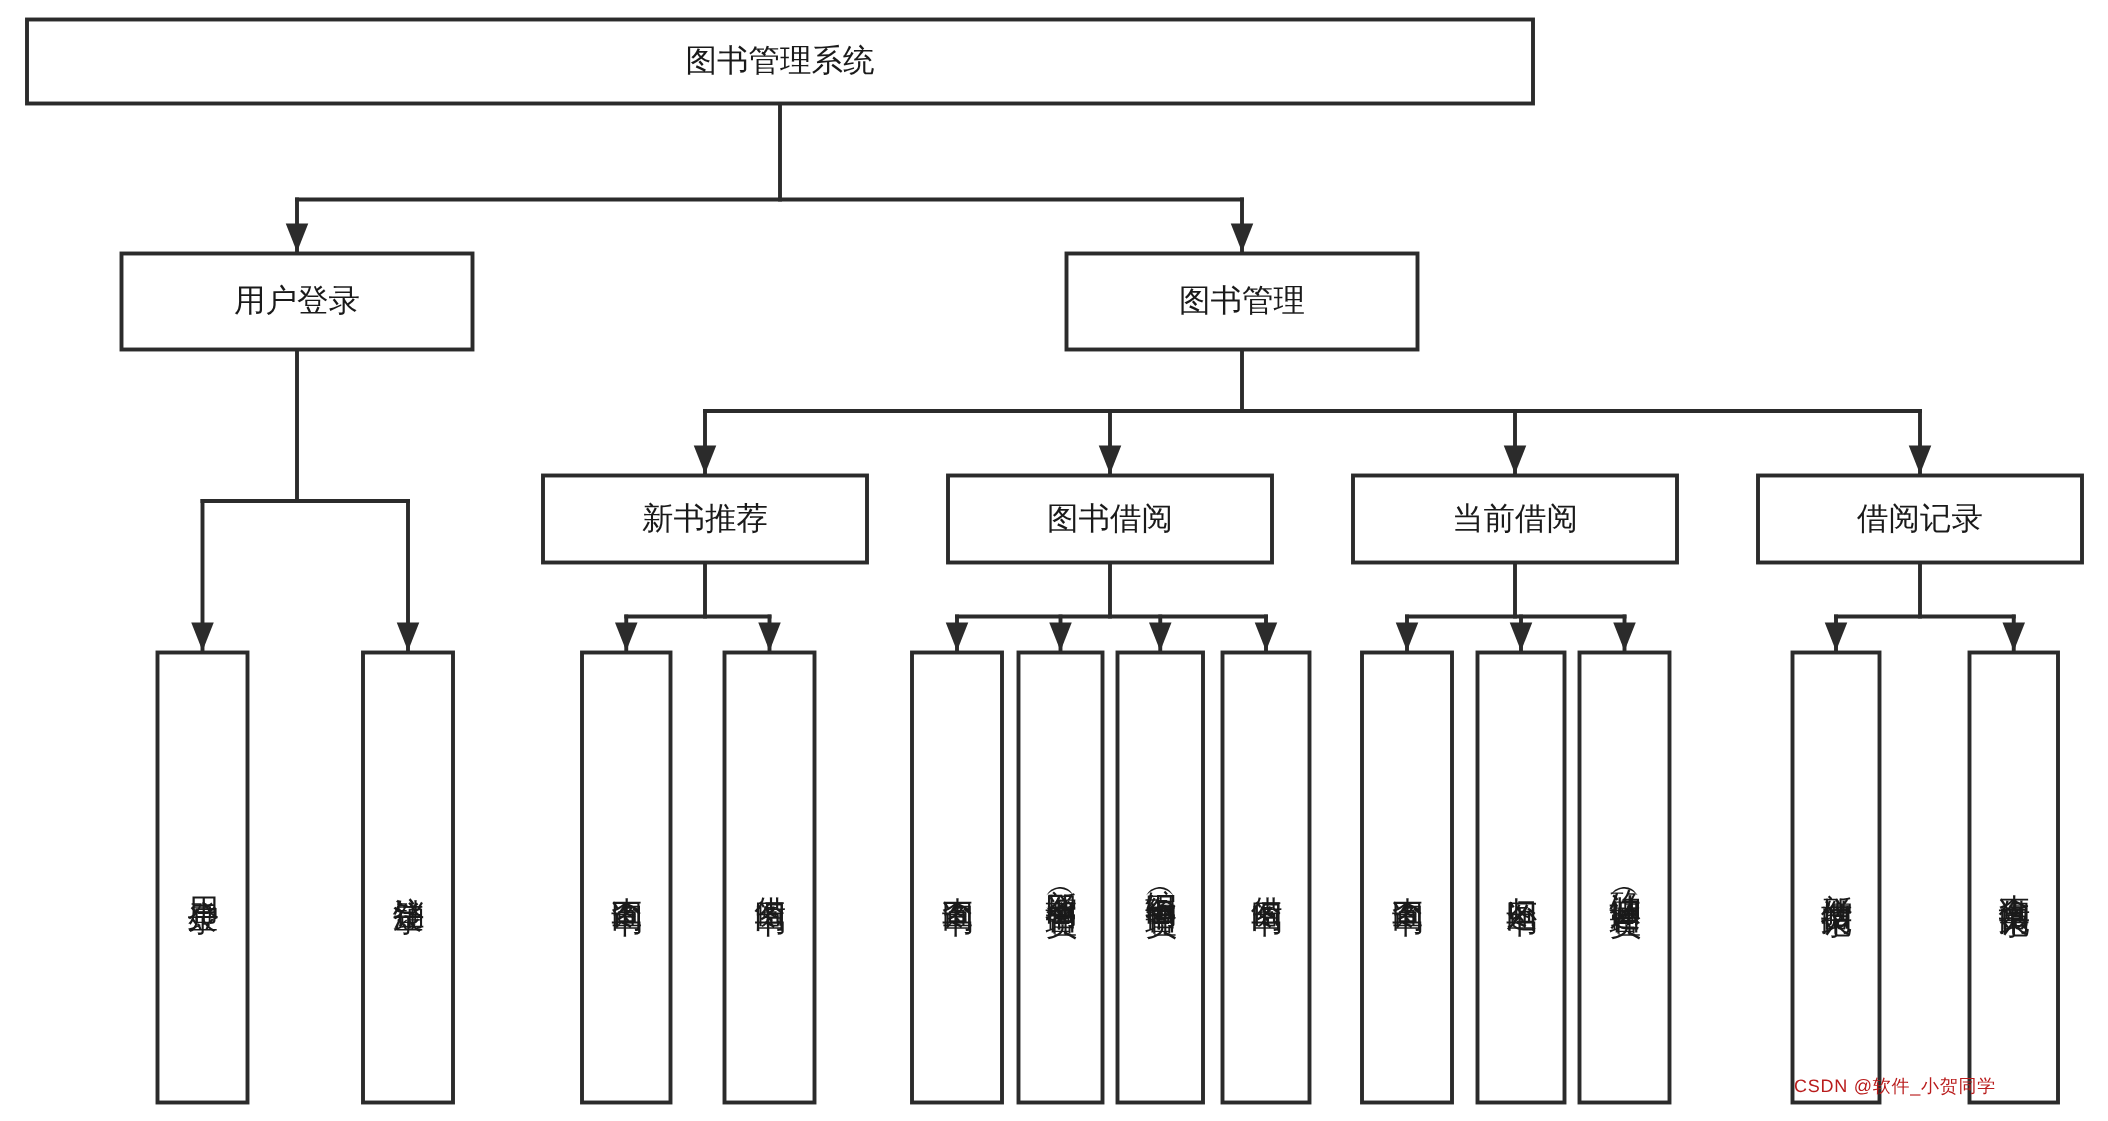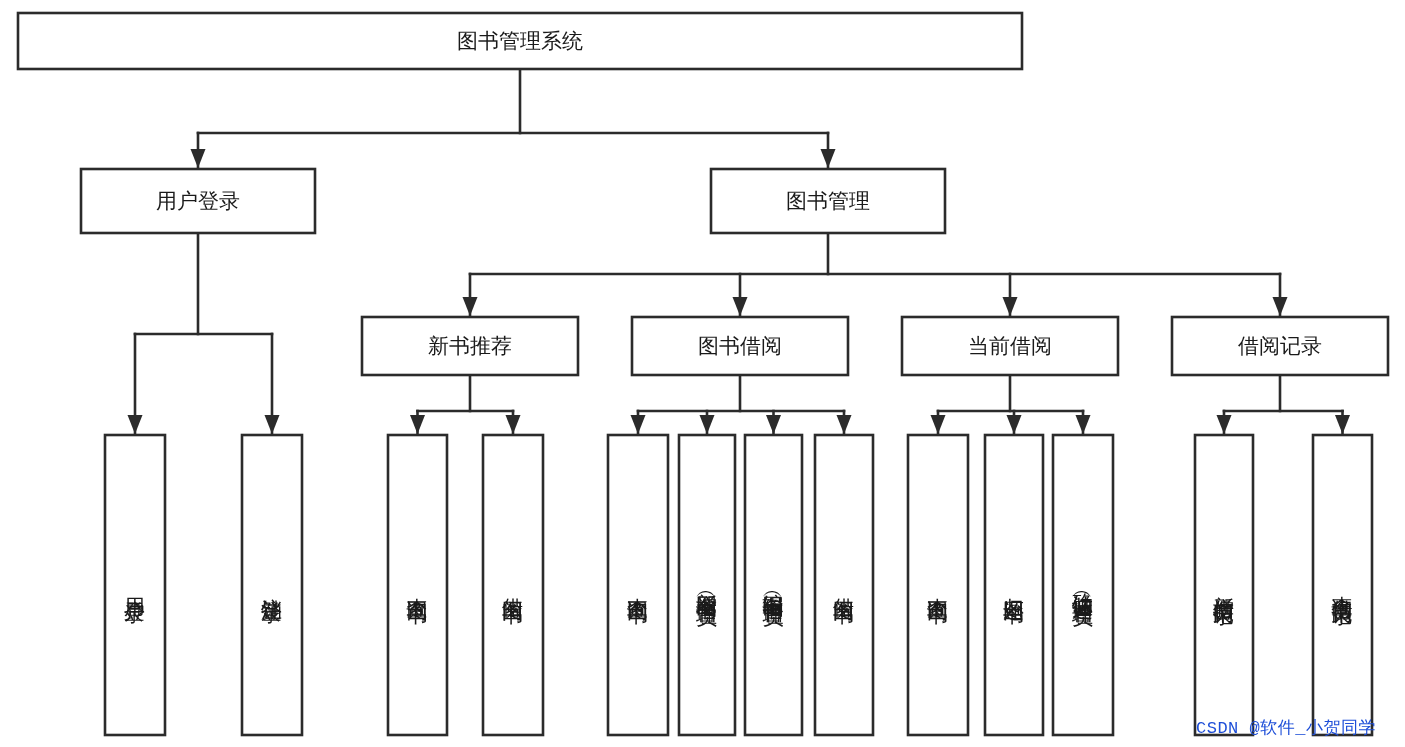--- a/index.html
+++ b/index.html
@@ -59,23 +59,23 @@
     color: #1a1a1a;
     letter-spacing: 2px;
     display: flex;
     align-items: center;
     justify-content: center;
     white-space: nowrap;
     pointer-events: none;
   }
   .watermark {
     position: absolute;
-    font-family: Liberation Mono, monospace;
-    font-size: 17px;
-    color: #1d4ed8;
+    font-family: Liberation Sans, sans-serif;
+    font-size: 12px;
+    color: #b91c1c;
     white-space: nowrap;
     letter-spacing: 0.5px;
   }
 </style>
 </head>
 <body>
 
 <div id="diagram-root">
 
   <svg id="diagram-svg" viewBox="0 0 1405 747">

